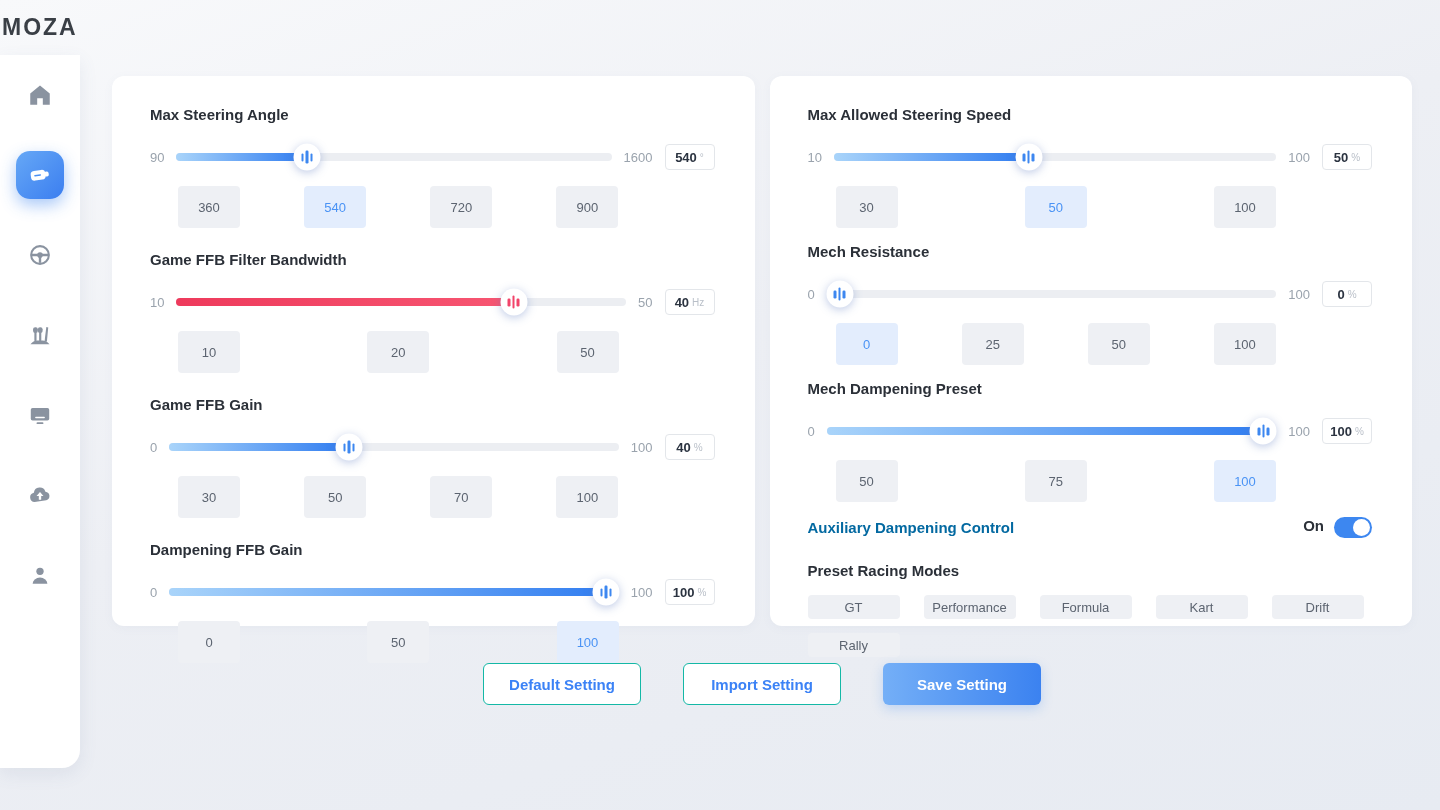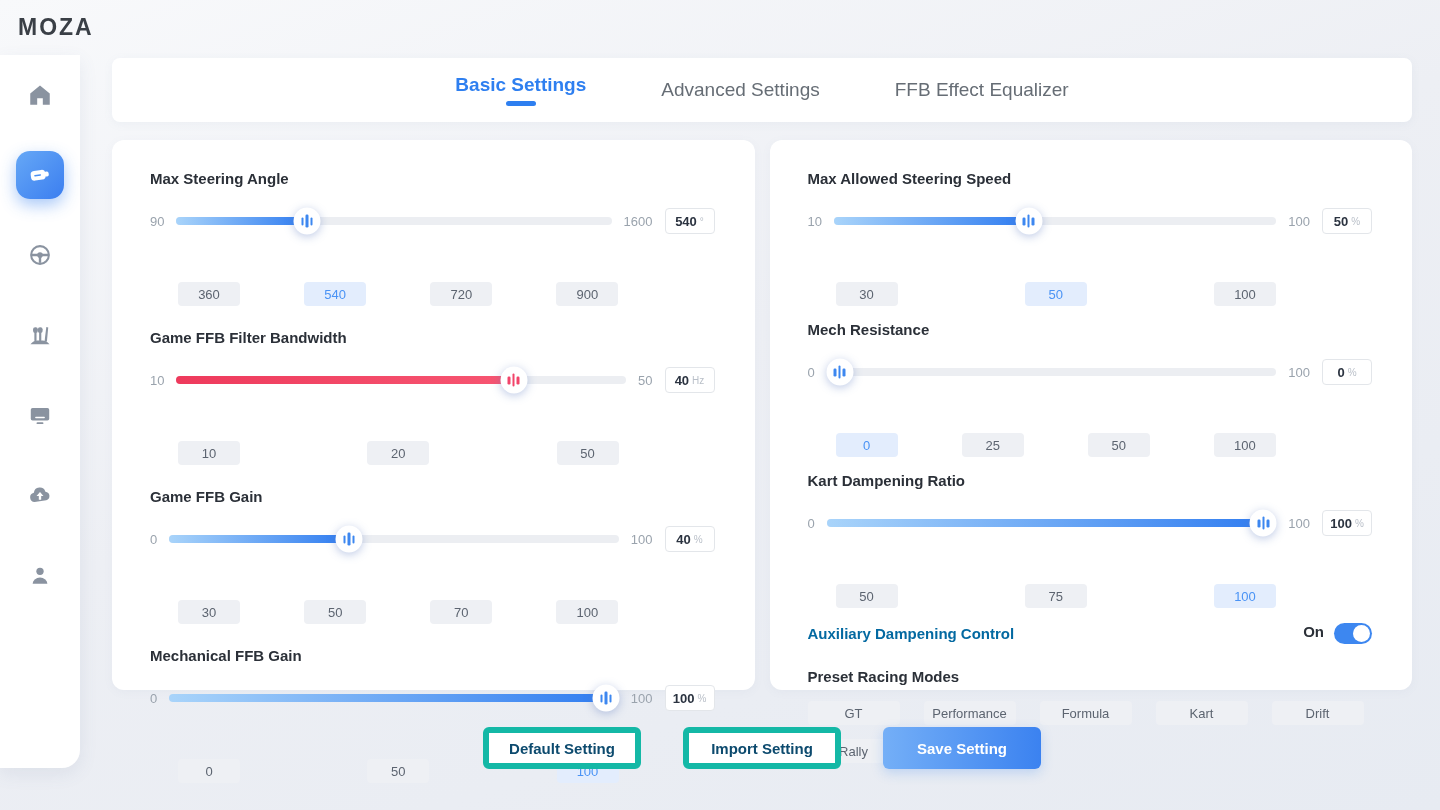--- a/index.html
+++ b/index.html
@@ -3,21 +3,21 @@
 <meta charset="utf-8">
 <style>
   * { margin:0; padding:0; box-sizing:border-box; }
   html,body { width:1440px; height:810px; overflow:hidden; }
   body {
     font-family:"Liberation Sans", sans-serif;
     background:linear-gradient(160deg,#f8f9fb 0%, #edeff4 45%, #e7ebf2 100%);
     color:#2b3038;
   }
   
-  .topbar { height:55px; display:flex; align-items:center; padding-left:18px; }
+  .topbar { height:55px; display:flex; align-items:center; padding-left:2px; }
   .logo { font-size:23px; font-weight:800; letter-spacing:2px; color:#3a3f46; }
 
   
   .sidebar {
     position:absolute; left:0; top:55px; width:80px; height:713px;
     background:#fff; border-radius:0 0 18px 0;
     box-shadow:0 6px 18px rgba(90,110,150,.10);
     display:flex; flex-direction:column; align-items:center;
     padding-top:16px; gap:32px; z-index:2;
   }
@@ -71,22 +71,22 @@
 
   .value-box {
     width:50px; height:26px; border:1px solid #e3e6ea; border-radius:4px; background:#fff;
     display:flex; align-items:center; justify-content:center; gap:3px;
   }
   .value-box .val { font-size:13px; font-weight:700; color:#2b3340; }
   .value-box .unit { font-size:10px; color:#b9bfc8; }
 
   .presets { display:flex; justify-content:space-between; margin:16px 96px 0 28px; }
   .preset {
-    min-width:62px; height:24px; padding:0 10px; border:none; border-radius:4px;
-    background:#eef0f4; color:#5c6470; font-size:13px; font-family:inherit; cursor:pointer;margin-top:32px;
+    min-width:62px; height:42px; padding:0 10px; border:none; border-radius:4px;
+    background:#eef0f4; color:#5c6470; font-size:13px; font-family:inherit; cursor:pointer;
   }
   .preset.active { background:#e3edfd; color:#4a93f5; }
 
   .aux-row { display:flex; align-items:center; justify-content:space-between; margin:6px 0 24px; }
   .aux-label { font-size:15px; font-weight:700; color:#0369a1; }
   .aux-right { display:flex; align-items:flex-start; gap:10px; }
   .aux-state { font-size:15px; font-weight:700; color:#2b3038; }
   .toggle { width:38px; height:21px; border-radius:11px; background:#c6ccd4; position:relative; cursor:pointer; }
   .toggle.on { background:#3d87f0; }
   .toggle .knob { position:absolute; top:2px; left:2px; width:17px; height:17px; border-radius:50%; background:#fff; }
@@ -94,21 +94,21 @@
 
   .modes-label { font-size:15px; font-weight:700; color:#2b3038; margin-bottom:16px; }
   .modes { display:flex; flex-wrap:wrap; gap:14px 24px; }
   .mode {
     width:92px; height:24px; border:none; border-radius:4px;
     background:#eef0f4; color:#5c6470; font-size:13px; font-family:inherit; cursor:pointer;
   }
 
   .footer { display:flex; justify-content:center; gap:42px; margin-top:37px; }
   .btn { width:158px; height:42px; border-radius:6px; font-size:15px; font-weight:700; font-family:inherit; cursor:pointer; }
-  .btn.outline { background:#fff; border:6px solid #14b8a6; color:#0c4a6e; }
+  .btn.outline { background:#fff; border:1px solid #14b8a6; color:#3b82f6; }
   .btn.primary { background:linear-gradient(90deg,#74aff7,#3b82f0); border:none; color:#fff; box-shadow:0 4px 12px rgba(61,134,240,.25); }
 </style>
 </head>
 <body>
 
 <div class="topbar">
   <div class="logo">MOZA</div>
 </div>
 
 <nav class="sidebar">
@@ -160,34 +160,20 @@
   <div class="side-item">
     <svg viewBox="0 0 24 24">
       <circle class="g" cx="12" cy="8.6" r="3.4"></circle>
       <path class="g" d="M5.2 20 a6.8 5.6 0 0 1 13.6 0 z"></path>
     </svg>
   </div>
 </nav>
 
 <div class="main">
 
-  <div class="tabbar">
-    <div class="tab active">
-      <div>Basic Settings</div>
-      <div class="underline"></div>
-    </div>
-    <div class="tab">
-      <div>Advanced Settings</div>
-
-    </div>
-    <div class="tab">
-      <div>FFB Effect Equalizer</div>
-
-    </div>
-  </div>
 
   <div class="panels">
 
     <div class="panel left">
 
       <div class="section">
         <div class="sec-label">Max Steering Angle</div>
         <div class="slider-row">
           <span class="minmax">90</span>
           <div class="track">
@@ -257,21 +243,21 @@
         </div>
         <div class="presets">
           <button class="preset">30</button>
           <button class="preset">50</button>
           <button class="preset">70</button>
           <button class="preset">100</button>
         </div>
       </div>
 
       <div class="section">
-        <div class="sec-label">Mechanical FFB Gain</div>
+        <div class="sec-label">Dampening FFB Gain</div>
         <div class="slider-row">
           <span class="minmax">0</span>
           <div class="track">
             <div class="fill blue" style="width: 100%;"></div>
             <div class="handle" style="left: clamp(13px, 100%, 100% - 13px);">
                 <i></i>
                 <i></i>
                 <i></i>
               </div>
           </div>
@@ -337,21 +323,21 @@
         </div>
         <div class="presets">
           <button class="preset active">0</button>
           <button class="preset">25</button>
           <button class="preset">50</button>
           <button class="preset">100</button>
         </div>
       </div>
 
       <div class="section">
-        <div class="sec-label">Kart Dampening Ratio</div>
+        <div class="sec-label">Mech Dampening Preset</div>
         <div class="slider-row">
           <span class="minmax">0</span>
           <div class="track">
             <div class="fill blue" style="width: 100%;"></div>
             <div class="handle" style="left: clamp(13px, 100%, 100% - 13px);">
                 <i></i>
                 <i></i>
                 <i></i>
               </div>
           </div>

